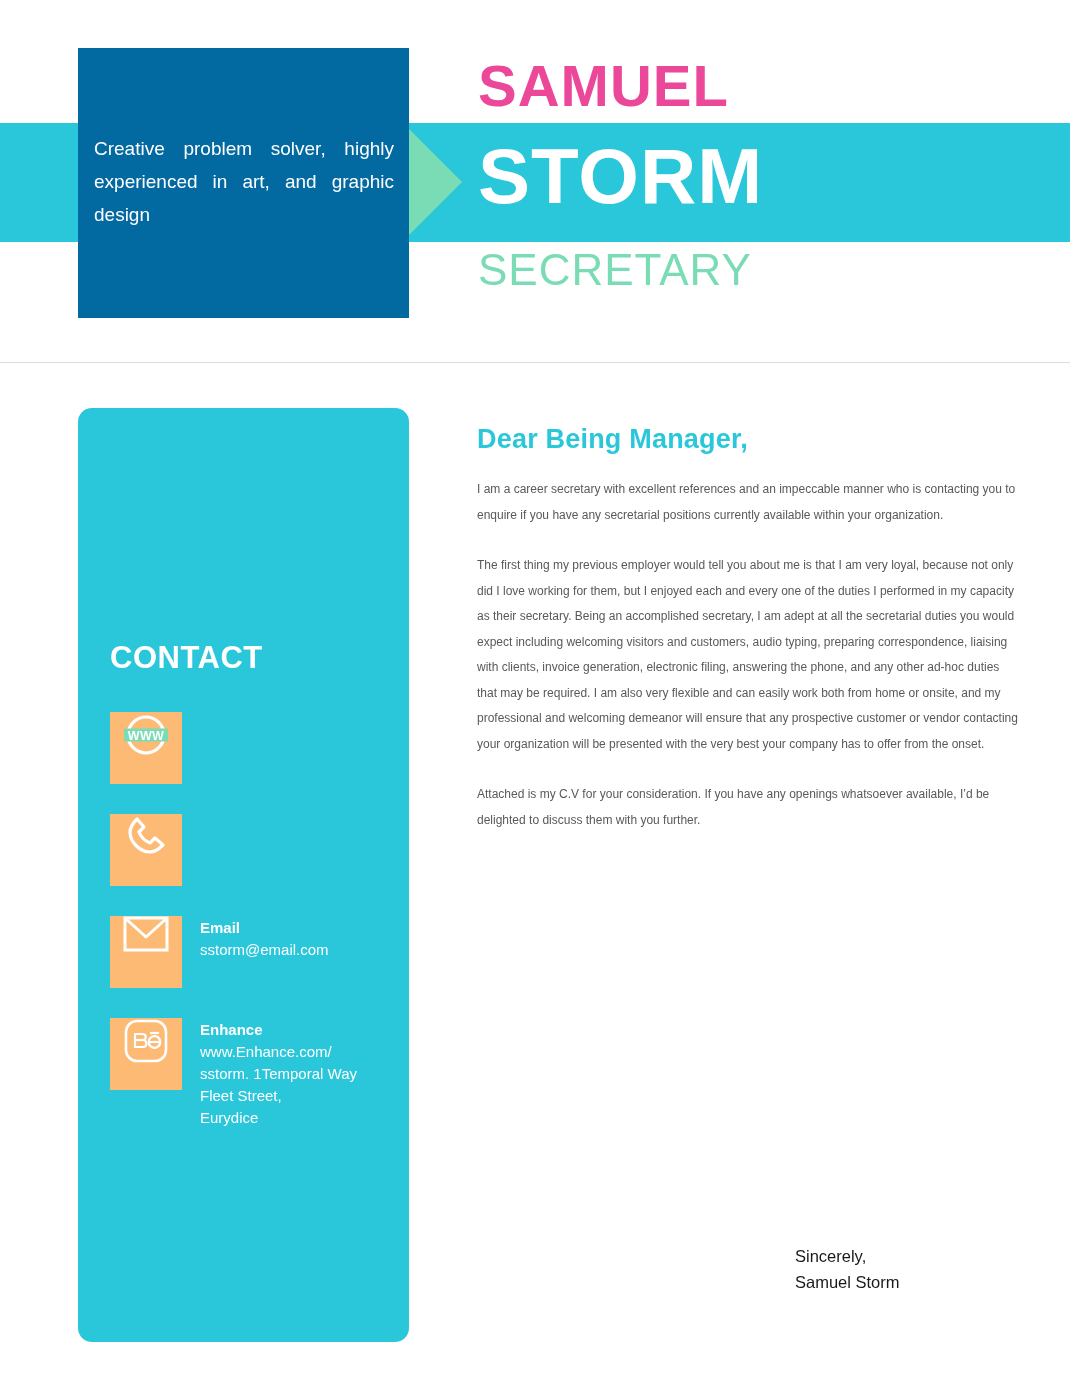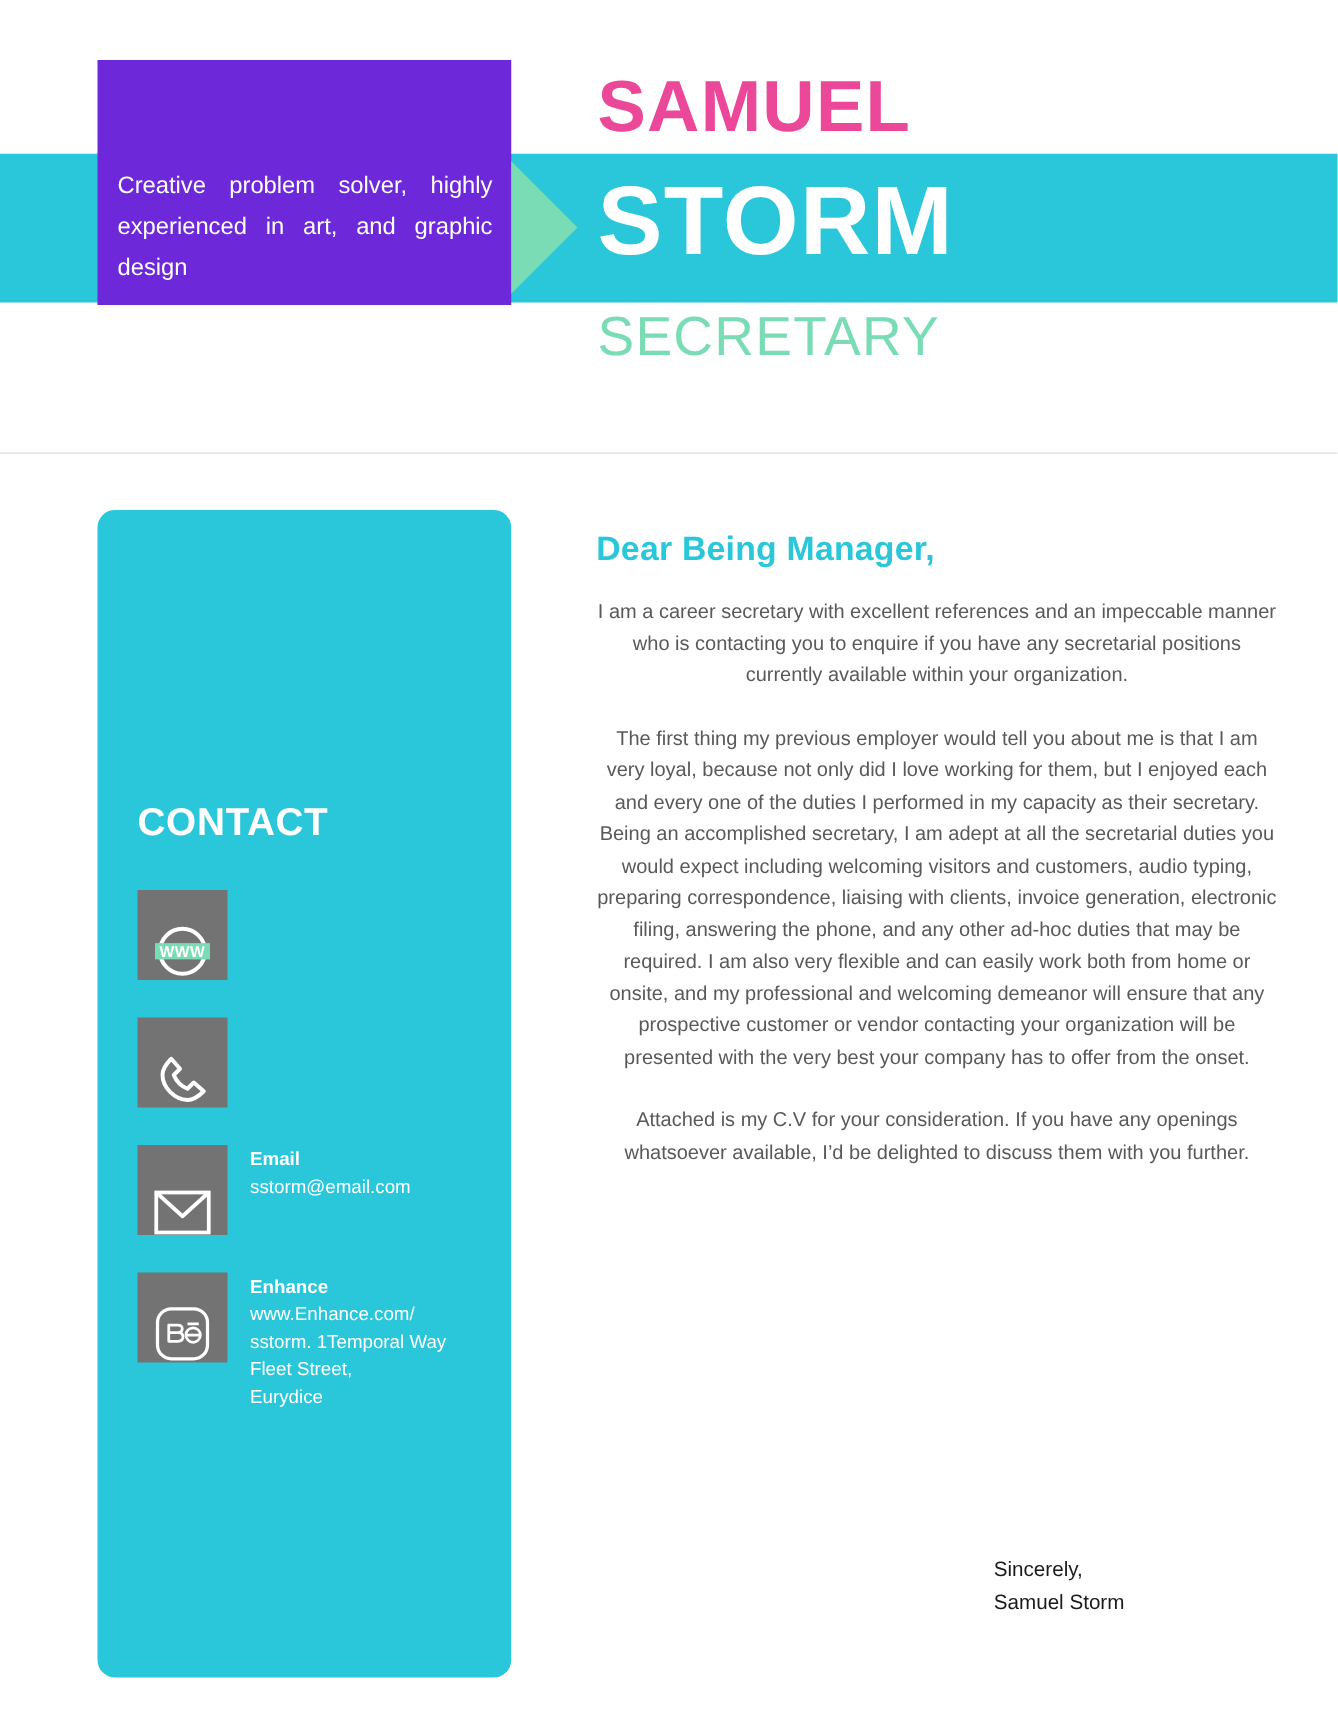--- a/index.html
+++ b/index.html
@@ -29,22 +29,22 @@
     top: 123px;
     width: 1070px;
     height: 119px;
     background: #2ac7da;
   }
   #tagline-box {
     position: absolute;
     left: 78px;
     top: 48px;
     width: 331px;
-    height: 196px;
-    background: #6d28d9;
+    height: 270px;
+    background: #0369a1;
   }
   #tagline-text {
     position: absolute;
     left: 16px;
     top: 84px;
     width: 300px;
     color: #ffffff;
     font-size: 19px;
     line-height: 33px;
     text-align: justify;
@@ -135,23 +135,23 @@
     position: relative;
     min-height: 72px;
     margin-bottom: 30px;
   }
   .contact-icon-tile {
     position: absolute;
     left: 0;
     top: 0;
     width: 72px;
     height: 72px;
-    background: #737373;
+    background: #fdba74;
     display: flex;
-    align-items: flex-end;
+    align-items: flex-start;
     justify-content: center;
   }
   .contact-text {
     position: absolute;
     left: 90px;
     top: 1px;
     width: 200px;
   }
   .contact-label {
     color: #ffffff;
@@ -176,23 +176,22 @@
   #salutation {
     margin: 0 0 22px 0;
     color: #2ac7da;
     font-size: 27px;
     font-weight: bold;
     letter-spacing: 0.2px;
   }
   .letter-paragraph {
     margin: 0 0 25px 0;
     color: #595959;
-    font-size: 16px;
+    font-size: 12px;
     line-height: 25.5px;
-    text-align: center;
   }
   #signature {
     position: absolute;
     left: 795px;
     top: 1243px;
     color: #1a1a1a;
     font-size: 16.5px;
     line-height: 26px;
   }
   .sig-line { display: block; }

